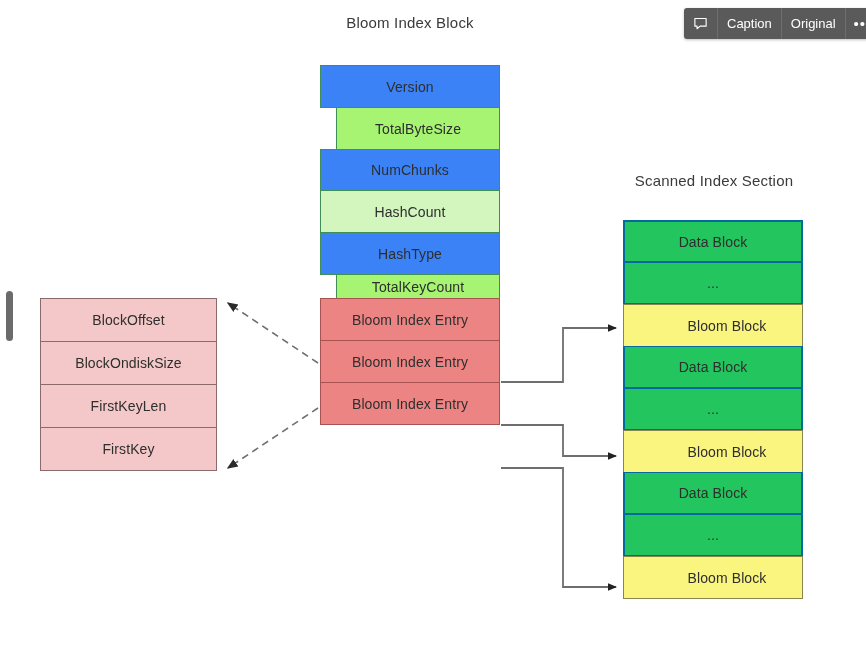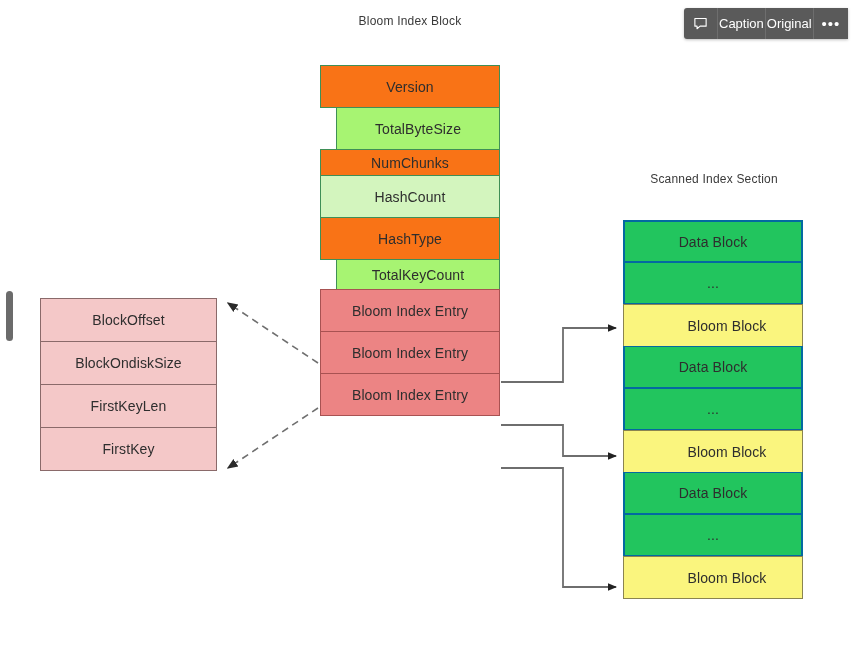--- a/index.html
+++ b/index.html
@@ -28,21 +28,21 @@
     background: #5a5a5a;
     border-radius: 3px 0 0 3px;
     box-shadow: 0 1px 3px rgba(0,0,0,0.25);
     overflow: hidden;
     z-index: 40;
   }
   .tb-item {
     display: flex;
     align-items: center;
     justify-content: center;
-    padding: 0 1px;
+    padding: 0 9px;
     color: #ffffff;
     font-size: 13px;
     line-height: 1;
     white-space: nowrap;
     border-left: 1px solid #6e6e6e;
     cursor: pointer;
     user-select: none;
   }
   .tb-item:first-child { border-left: none; }
   .tb-item.icon-only { padding: 0 9px; }
@@ -61,21 +61,21 @@
     width: 7px;
     height: 50px;
     background: #6b6b6b;
     border-radius: 4px;
     z-index: 20;
   }
 
   
   .group-title {
     position: absolute;
-    font-size: 12px;
+    font-size: 15px;
     color: #3a3a3a;
     letter-spacing: 0.2px;
     white-space: nowrap;
     text-align: center;
   }
   .stack {
     position: absolute;
     box-sizing: border-box;
     z-index: 10;
   }
@@ -84,21 +84,21 @@
     display: flex;
     align-items: center;
     justify-content: center;
     font-size: 14px;
     letter-spacing: 0.1px;
     color: #2e2e2e;
     white-space: nowrap;
   }
 
   
-  .c-green-a { background: #f97316; border: 1px solid #3f8f57; }
+  .c-green-a { background: #3b82f6; border: 1px solid #3f8f57; }
   .c-green-b { background: #A7F472; border: 1px solid #3f8f57; margin-left: 16px; }
   .c-green-c { background: #D3F5BE; border: 1px solid #3f8f57; }
   .c-red     { background: #EC8484; border: 1px solid #a85252; }
   .c-pink    { background: #F4C8C8; border: 1px solid #8a6a6a; }
   .c-purple  { background: #22c55e; border: 2px solid #0369a1; }
   .c-yellow  { background: #FAF57E; border: 1px solid #8a8450; padding-left: 28px; }
 
   .cell + .cell { border-top-width: 1px; }
 
   
@@ -154,30 +154,30 @@
 
 <div class="group-title" style="left:320px; top:14px; width:180px;">Bloom Index Block</div>
 
 <div class="stack" id="bloom-index-block" style="left:320px; top:65px; width:180px;">
     <div class="cell c-green-a" style="height: 43px;">
       <span>Version</span>
     </div>
     <div class="cell c-green-b" style="height: 43px; margin-top: -1px;">
       <span>TotalByteSize</span>
     </div>
-    <div class="cell c-green-a" style="height: 27px; margin-top: -1px; text-align: center;">
+    <div class="cell c-green-a" style="height: 42px; margin-top: -1px; text-align: center;">
       <span>NumChunks</span>
     </div>
     <div class="cell c-green-c" style="height: 43px; margin-top: -1px;">
       <span>HashCount</span>
     </div>
     <div class="cell c-green-a" style="height: 43px; margin-top: -1px;">
       <span>HashType</span>
     </div>
-    <div class="cell c-green-b" style="height: 31px; margin-top: -1px;">
+    <div class="cell c-green-b" style="height: 25px; margin-top: -1px;">
       <span>TotalKeyCount</span>
     </div>
     <div class="cell c-red" style="height: 43px; margin-top: -1px;">
       <span>Bloom Index Entry</span>
     </div>
     <div class="cell c-red" style="height: 43px; margin-top: -1px;">
       <span>Bloom Index Entry</span>
     </div>
     <div class="cell c-red" style="height: 43px; margin-top: -1px;">
       <span>Bloom Index Entry</span>

